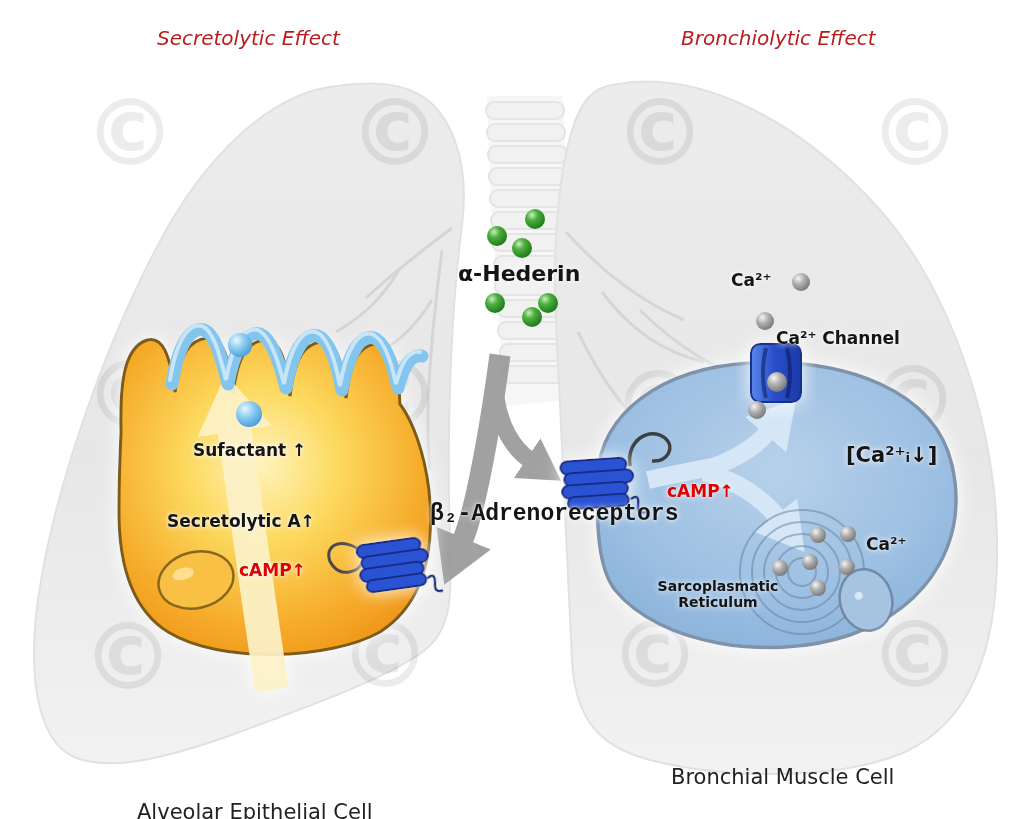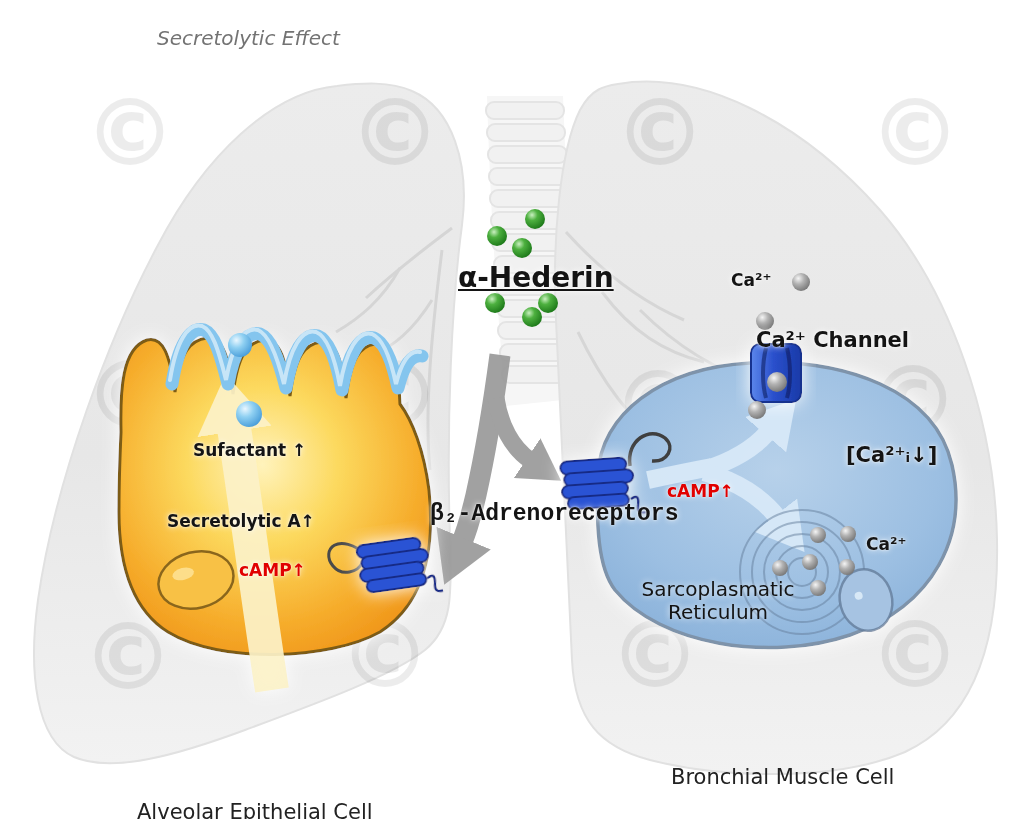--- a/index.html
+++ b/index.html
@@ -2,26 +2,26 @@
 <html style="--red: #e10000;"><head>
 <meta charset="utf-8">
 <style>
   html,body{margin:0;padding:0;background:#fff;}
   #stage{position:relative;width:1024px;height:819px;background:#fff;overflow:hidden;
          font-family:"DejaVu Sans", sans-serif;}
   #stage svg{position:absolute;left:0;top:0;}
   .lbl{position:absolute;font-weight:bold;font-size:17px;color:#141414;white-space:nowrap;
        text-shadow:0 0 6px rgba(255,255,255,.95),0 0 2px rgba(255,255,255,.9);z-index:4;}
   .lbl.red{color:var(--red,#e10000);}
-  .title{position:absolute;font-style:italic;font-weight:normal;font-size:20px;color:#737373;
+  .title{position:absolute;font-style:italic;font-weight:normal;font-size:20px;color:#b91c1c;
          white-space:nowrap;z-index:4;}
   .caption{position:absolute;font-weight:normal;font-size:21px;color:#222;white-space:nowrap;z-index:4;}
-  .big{font-size:28px;text-decoration:underline;}
-  .srblock{position:absolute;left:618px;top:578px;width:200px;text-align:center;font-weight:normal;
-           font-size:20px;line-height:1.15;color:#141414;z-index:4;
+  .big{font-size:22px;}
+  .srblock{position:absolute;left:618px;top:578px;width:200px;text-align:center;font-weight:bold;
+           font-size:14px;line-height:1.15;color:#141414;z-index:4;
            text-shadow:0 0 6px rgba(255,255,255,.95);}
   .wm{position:absolute;transform:translate(-50%,-50%);font-size:92px;font-weight:bold;
       color:rgba(0,0,0,0.075);z-index:2;user-select:none;}
   #bg{z-index:1;} #fg{z-index:3;}
 </style>
 </head>
 <body>
 
 <div id="stage">
 
@@ -245,30 +245,31 @@
           <rect x="3" y="12" width="69" height="13" rx="6.5"></rect>
           <rect x="0" y="24" width="66" height="13" rx="6.5"></rect>
           <rect x="5" y="36" width="61" height="12" rx="6"></rect>
         </g>
         <path d="M68,42 q 9,-6 7,6 q -2,10 7,8" fill="none" stroke="#142b86" stroke-width="2.5"></path>
       </g>
     </g>
   </svg>
 
   <div class="title" style="left:157px;top:26px;">Secretolytic Effect</div>
+  <div class="title" style="left:681px;top:26px;">Bronchiolytic Effect</div>
 
   <div class="lbl big" style="left:458px;top:261px;">α-Hederin</div>
   <div class="lbl" style="left:430px;top:501px;font-size:23px;font-family:Liberation Mono, monospace;">β₂-Adrenoreceptors</div>
 
   <div class="lbl" style="left:193px;top:440px;">Sufactant ↑</div>
   <div class="lbl" style="left:167px;top:511px;">Secretolytic A↑</div>
   <div class="lbl red" style="left:239px;top:560px;">cAMP↑</div>
 
   <div class="lbl" style="left:731px;top:270px;">Ca²⁺</div>
-  <div class="lbl" style="left:756px;top:328px;font-size:21px;text-align:right;">Ca²⁺ Channel</div>
+  <div class="lbl" style="left:776px;top:328px;font-size:17px;text-align:right;">Ca²⁺ Channel</div>
   <div class="lbl" style="left:826px;top:443px;font-size:21px;margin-left:20px;">[Ca²⁺ᵢ↓]</div>
   <div class="lbl red" style="left:667px;top:481px;">cAMP↑</div>
   <div class="lbl" style="left:866px;top:534px;">Ca²⁺</div>
 
   <div class="srblock">
     <div>Sarcoplasmatic</div>
     <div>Reticulum</div>
   </div>
 
   <div class="caption" style="left:137px;top:800px;">Alveolar Epithelial Cell</div>

